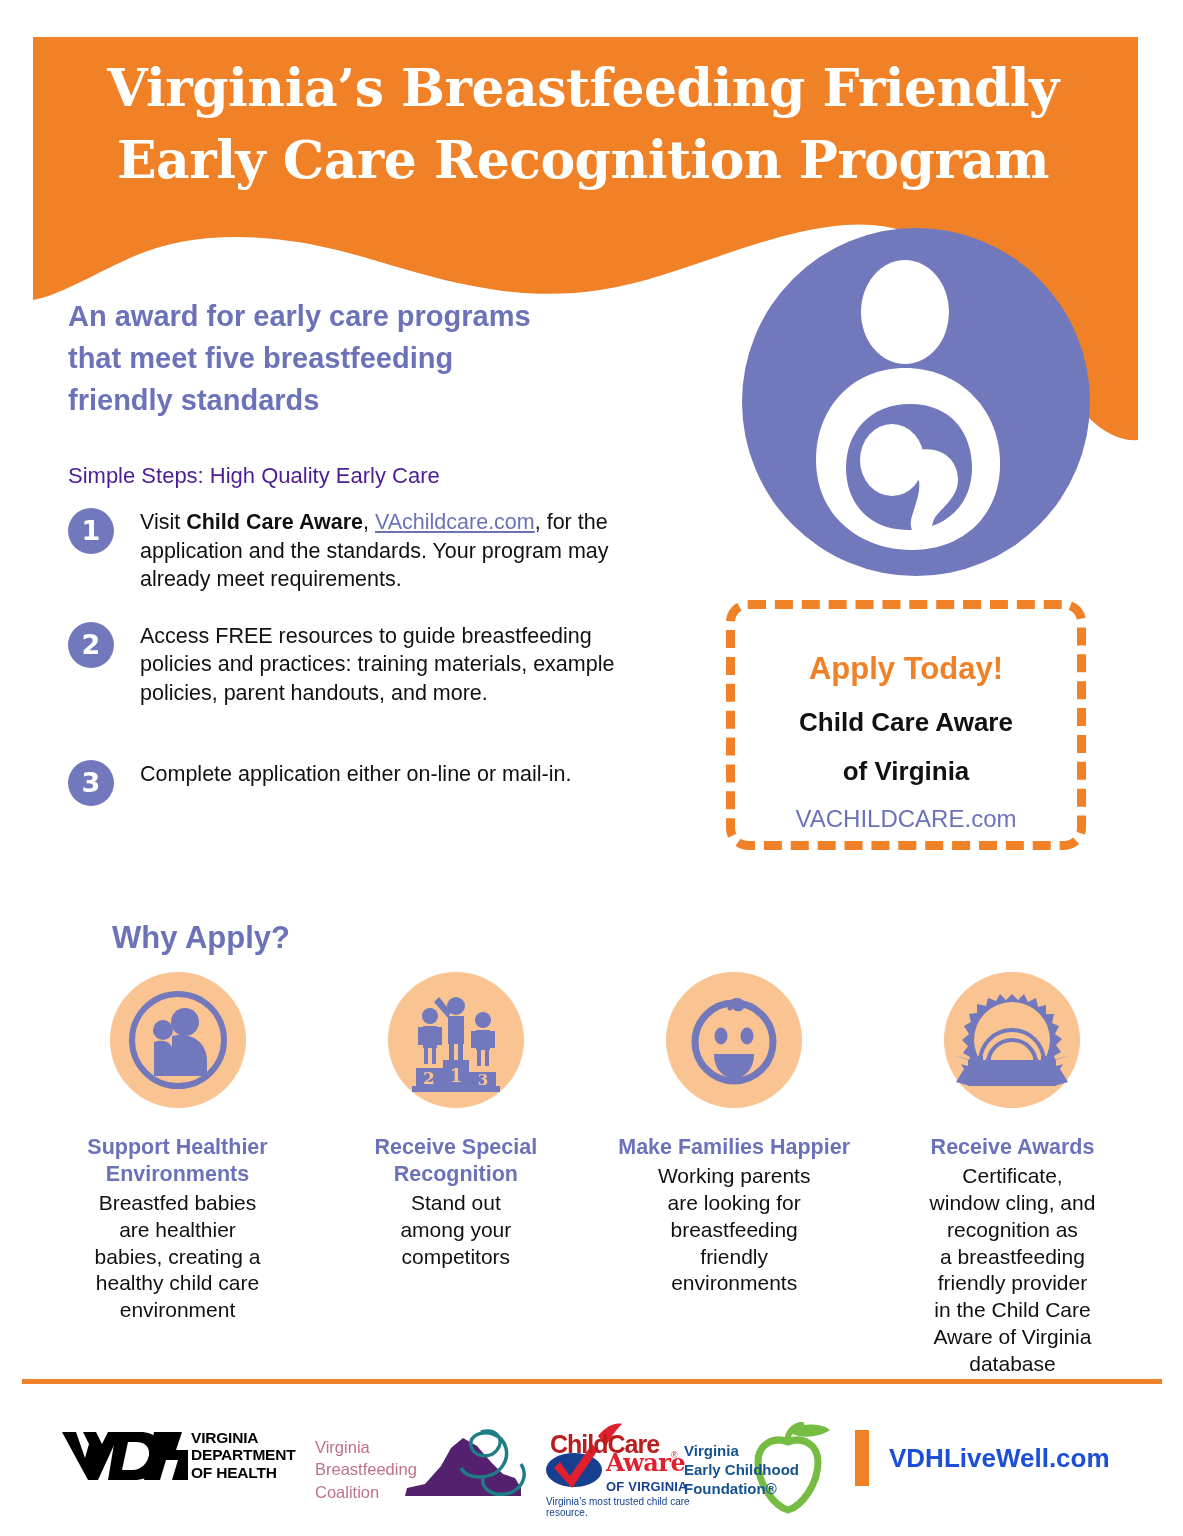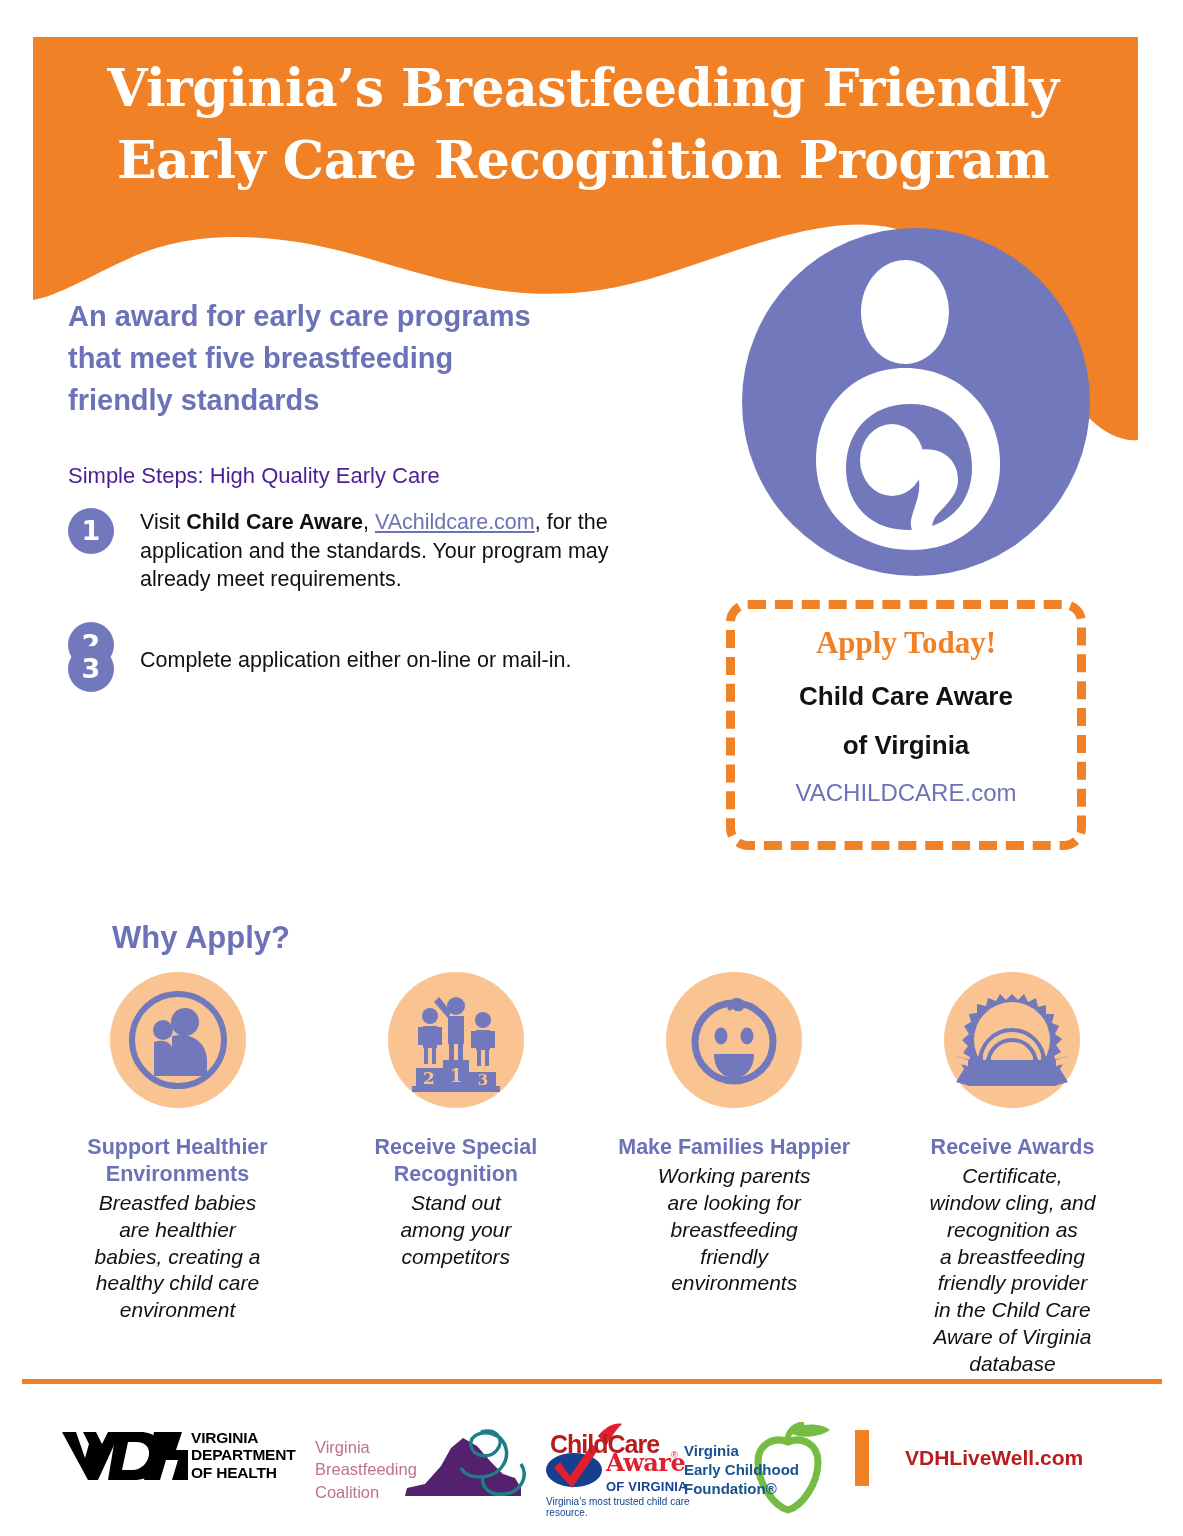--- a/index.html
+++ b/index.html
@@ -50,21 +50,21 @@
   }
   .step-text b{font-weight:bold;}
   .step-link{color:#6b72b8;text-decoration:underline;}
 
   
   .apply-box{
     position:absolute;left:726px;top:600px;width:360px;height:250px;
     border:9px dashed #f08127;border-radius:22px;
     box-sizing:border-box;text-align:center;
   }
-  .apply-title{margin-top:16px;color:#f08127;font-weight:bold;font-size:31px;font-family:Liberation Serif, serif;}
+  .apply-title{margin-top:42px;color:#f08127;font-weight:bold;font-size:31px;}
   .apply-l1{margin-top:20px;color:#111111;font-weight:bold;font-size:26px;}
   .apply-l2{margin-top:18px;color:#111111;font-weight:bold;font-size:26px;}
   .apply-url{margin-top:18px;color:#6b72b8;font-size:24px;}
 
   
   .why-title{
     position:absolute;left:112px;top:920px;
     color:#6b72b8;font-weight:bold;font-size:31px;
   }
   .why-grid{
@@ -72,21 +72,20 @@
     display:flex;justify-content:space-between;
   }
   .why-col{width:245px;text-align:center;}
   .why-icon{width:136px;height:136px;margin:0 auto;}
   .why-head{
     margin-top:22px;color:#6b72b8;font-weight:bold;font-size:21.5px;line-height:1.25;
   }
   .why-body{
     margin-top:2px;color:#111111;font-size:21px;line-height:1.28;
     white-space:pre-line;
-    font-style:italic;
   }
 
   
   .divider{position:absolute;left:22px;top:1379px;width:1140px;height:5px;background:#f08127;}
   .footer{position:absolute;left:0;top:1400px;width:1183px;height:136px;}
 
   .vdh-logo{position:absolute;left:58px;top:26px;display:flex;align-items:center;}
   .vdh-words{
     margin-left:3px;color:#000000;font-weight:bold;font-size:14.5px;line-height:1.12;
     letter-spacing:-0.2px;
@@ -101,21 +100,21 @@
   .cca-aware{position:absolute;left:66px;top:26px;color:#e0202e;font-weight:bold;font-size:24px;letter-spacing:-0.5px;font-family:"DejaVu Serif","Liberation Serif",serif;}
   .cca-reg{position:absolute;left:131px;top:28px;color:#e0202e;font-size:9px;}
   .cca-va{position:absolute;left:66px;top:57px;color:#16408f;font-weight:bold;font-size:13px;letter-spacing:0.2px;}
   .cca-tag{position:absolute;left:6px;top:74px;color:#16408f;font-size:10px;}
 
   .vecf-logo{position:absolute;left:682px;top:22px;width:160px;height:100px;}
   .vecf-text{position:absolute;left:2px;top:20px;color:#16528f;font-weight:bold;font-size:15px;line-height:1.25;}
 
   .livewell{position:absolute;left:855px;top:30px;display:flex;align-items:center;}
   .livewell-bar{width:14px;height:56px;background:#f08127;}
-  .livewell-text{margin-left:36px;color:#b91c1c;font-weight:bold;font-size:21px;}
+  .livewell-text{margin-left:20px;color:#1d4ed8;font-weight:bold;font-size:26px;}
 </style>
 </head>
 <body>
 
 <div class="page">
 
   <div class="header-wrap">
     <svg class="header-svg" width="1183" height="470" viewBox="0 0 1183 470">
       <path fill="#f08127" d="
         M33,37 L1138,37 L1138,440
@@ -174,20 +173,21 @@
 
     <div class="step">
       <div class="step-badge">1</div>
       <div class="step-text">
         <span>Visit </span><b>Child Care Aware</b><span>, </span><span class="step-link">VAchildcare.com</span><span>, for the application and the standards. Your program may already meet requirements.</span>
       </div>
     </div>
 
     <div class="step" style="margin-top:28px;">
       <div class="step-badge">2</div>
+      <div class="step-text">Access FREE resources to guide breastfeeding policies and practices: training materials, example policies, parent handouts, and more.</div>
     </div>
 
     <div class="step" style="margin-top:52px;">
       <div class="step-badge">3</div>
       <div class="step-text">Complete application either on-line or mail-in.</div>
     </div>
   </div>
 
   <div class="apply-box">
     <div class="apply-title">Apply Today!</div>

